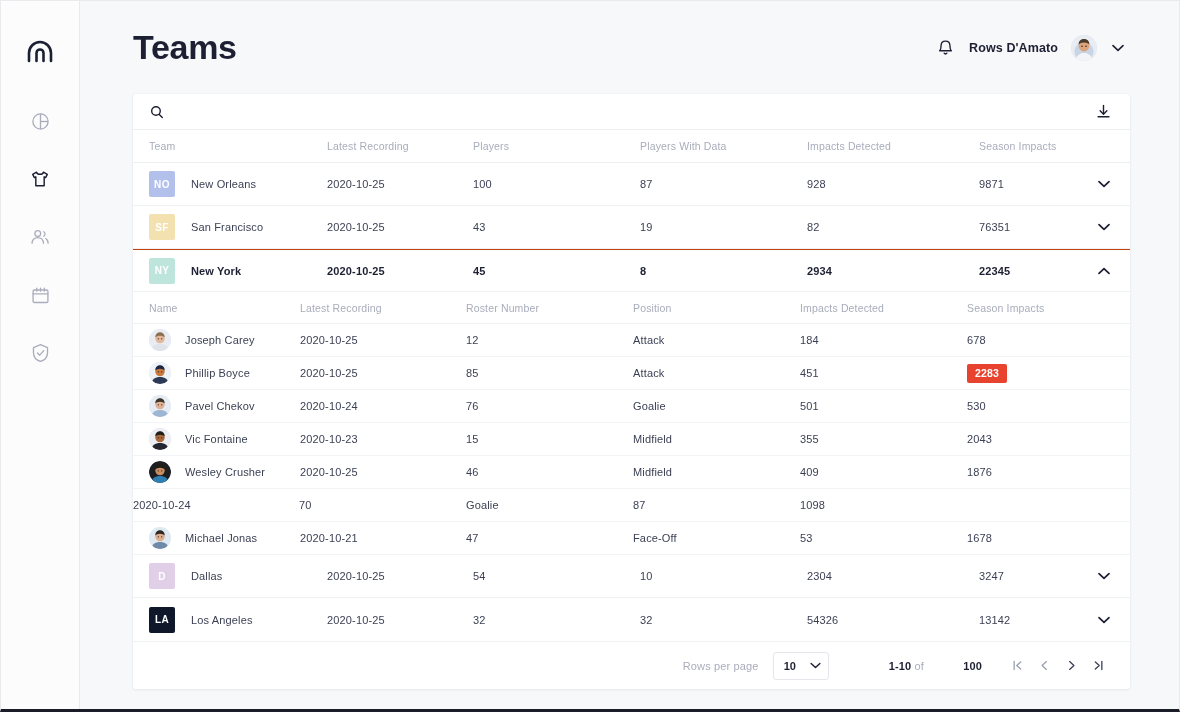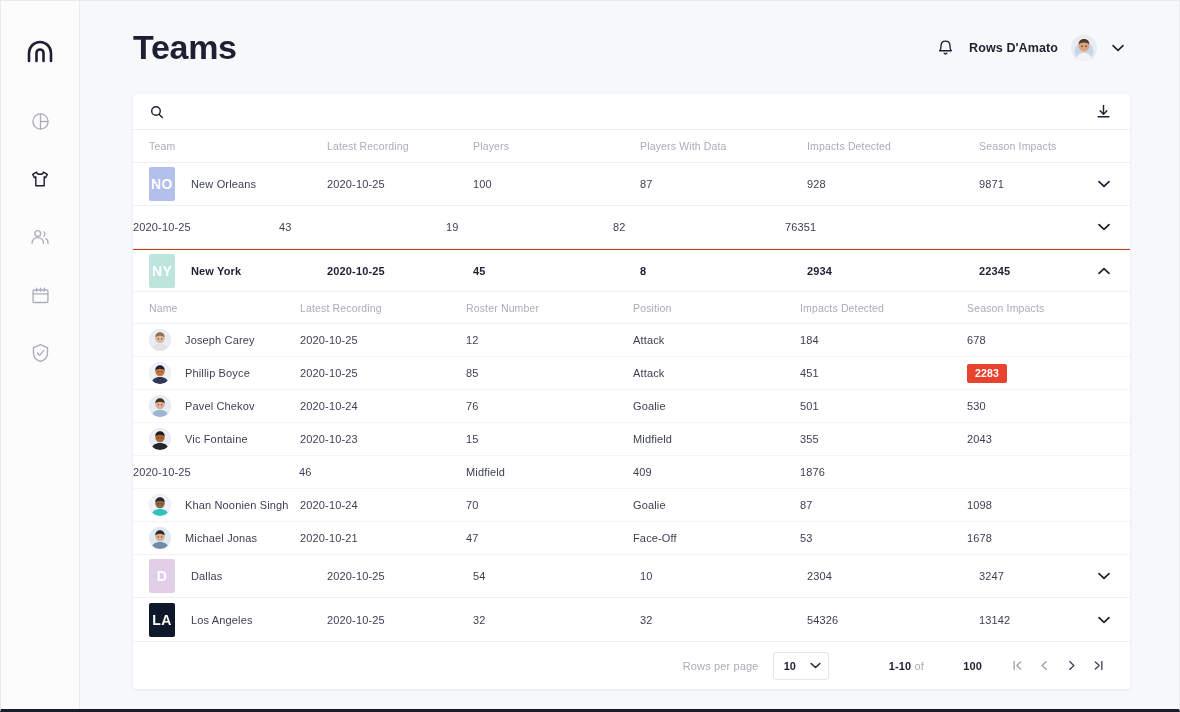--- a/index.html
+++ b/index.html
@@ -162,24 +162,24 @@
   
   .c-team   { width: 194px; padding-left: 16px; display:flex; align-items:center; }
   .c-latest { width: 146px; }
   .c-players{ width: 167px; }
   .c-pwd    { width: 167px; }
   .c-impacts{ width: 172px; }
   .c-season { width: 115px; }
   .c-chev   { flex: 1 1 auto; display:flex; justify-content:flex-end; padding-right: 18px; }
 
   .team-badge {
-    width: 26px; height: 34px;
+    width: 26px; height: 26px;
     border-radius: 2px;
     display: flex; align-items: center; justify-content: center;
-    font-size: 14px;
+    font-size: 10px;
     font-weight: bold;
     color: #ffffff;
     letter-spacing: 0.4px;
     flex: 0 0 26px;
   }
   .team-name { margin-left: 16px; font-size: 11px; color: #3a3f53; }
 
   .trow.expanded { background: #ffffff; border-top: 1px solid #c2410c; }
   .trow.expanded .tcell,
   .trow.expanded .team-name { font-weight: bold; color: #1d2033; }
@@ -381,20 +381,24 @@
             <div class="tcell c-season">9871</div>
             <div class="c-chev">
               <span class="chev-btn">
                 <svg width="12" height="8" viewBox="0 0 12 8" fill="none" stroke="#1d2033" stroke-width="1.7" stroke-linecap="round" stroke-linejoin="round">
                   <path d="M1 1.6 L6 6.4 L11 1.6"></path>
                 </svg>
               </span>
             </div>
           </div>
           <div class="trow">
+            <div class="tcell c-team">
+              <span class="team-badge" style="background:#f4e1b0">SF</span>
+              <span class="team-name">San Francisco</span>
+            </div>
             <div class="tcell c-latest">2020-10-25</div>
             <div class="tcell c-players">43</div>
             <div class="tcell c-pwd">19</div>
             <div class="tcell c-impacts">82</div>
             <div class="tcell c-season">76351</div>
             <div class="c-chev">
               <span class="chev-btn">
                 <svg width="12" height="8" viewBox="0 0 12 8" fill="none" stroke="#1d2033" stroke-width="1.7" stroke-linecap="round" stroke-linejoin="round">
                   <path d="M1 1.6 L6 6.4 L11 1.6"></path>
                 </svg>
@@ -522,45 +526,45 @@
                   </svg></span>
                 <span class="player-name">Vic Fontaine</span>
               </div>
               <div class="tcell n-latest">2020-10-23</div>
               <div class="tcell n-roster">15</div>
               <div class="tcell n-pos">Midfield</div>
               <div class="tcell n-impacts">355</div>
               <div class="tcell n-season">2043</div>
             </div>
             <div class="trow">
+              <div class="tcell n-name">
+                <span class="player-avatar"><svg width="22" height="22" viewBox="0 0 22 22">
+                    <defs>
+                      <clipPath id="cp4">
+                        <circle cx="11" cy="11" r="11"></circle>
+                      </clipPath>
+                    </defs>
+                    <g clip-path="url(#cp4)">
+                      <rect x="0" y="0" width="22" height="22" fill="#1d1e22"></rect>
+                      <path d="M2.5 22 C2.5 17.2 6.2 15 11 15 C15.8 15 19.5 17.2 19.5 22 Z" fill="#2f7fb5"></path>
+                      <circle cx="11" cy="9.6" r="4.7" fill="#c98d62"></circle>
+                      <path d="M6.3 8.6 C6.3 4.7 8.6 3.3 11 3.3 C13.4 3.3 15.7 4.7 15.7 8.6 C14.6 7.4 12.9 6.7 11 6.7 C9.1 6.7 7.4 7.4 6.3 8.6 Z" fill="#221c16"></path>
+                      <circle cx="9.3" cy="9.8" r="0.65" fill="#2b2622"></circle>
+                      <circle cx="12.7" cy="9.8" r="0.65" fill="#2b2622"></circle>
+                    </g>
+                  </svg></span>
+                <span class="player-name">Wesley Crusher</span>
+              </div>
               <div class="tcell n-latest">2020-10-25</div>
               <div class="tcell n-roster">46</div>
               <div class="tcell n-pos">Midfield</div>
               <div class="tcell n-impacts">409</div>
               <div class="tcell n-season">1876</div>
             </div>
             <div class="trow">
-              <div class="tcell n-name">
-                <span class="player-avatar"><svg width="22" height="22" viewBox="0 0 22 22">
-                    <defs>
-                      <clipPath id="cp5">
-                        <circle cx="11" cy="11" r="11"></circle>
-                      </clipPath>
-                    </defs>
-                    <g clip-path="url(#cp5)">
-                      <rect x="0" y="0" width="22" height="22" fill="#eff1f5"></rect>
-                      <path d="M2.5 22 C2.5 17.2 6.2 15 11 15 C15.8 15 19.5 17.2 19.5 22 Z" fill="#2fc3c0"></path>
-                      <circle cx="11" cy="9.6" r="4.7" fill="#8a6547"></circle>
-                      <path d="M6.3 8.6 C6.3 4.7 8.6 3.3 11 3.3 C13.4 3.3 15.7 4.7 15.7 8.6 C14.6 7.4 12.9 6.7 11 6.7 C9.1 6.7 7.4 7.4 6.3 8.6 Z" fill="#2a2724"></path>
-                      <circle cx="9.3" cy="9.8" r="0.65" fill="#2b2622"></circle>
-                      <circle cx="12.7" cy="9.8" r="0.65" fill="#2b2622"></circle>
-                    </g>
-                  </svg></span>
-                <span class="player-name">Khan Noonien Singh</span>
-              </div>
               <div class="tcell n-latest">2020-10-24</div>
               <div class="tcell n-roster">70</div>
               <div class="tcell n-pos">Goalie</div>
               <div class="tcell n-impacts">87</div>
               <div class="tcell n-season">1098</div>
             </div>
             <div class="trow">
               <div class="tcell n-name">
                 <span class="player-avatar"><svg width="22" height="22" viewBox="0 0 22 22">
                     <defs>

